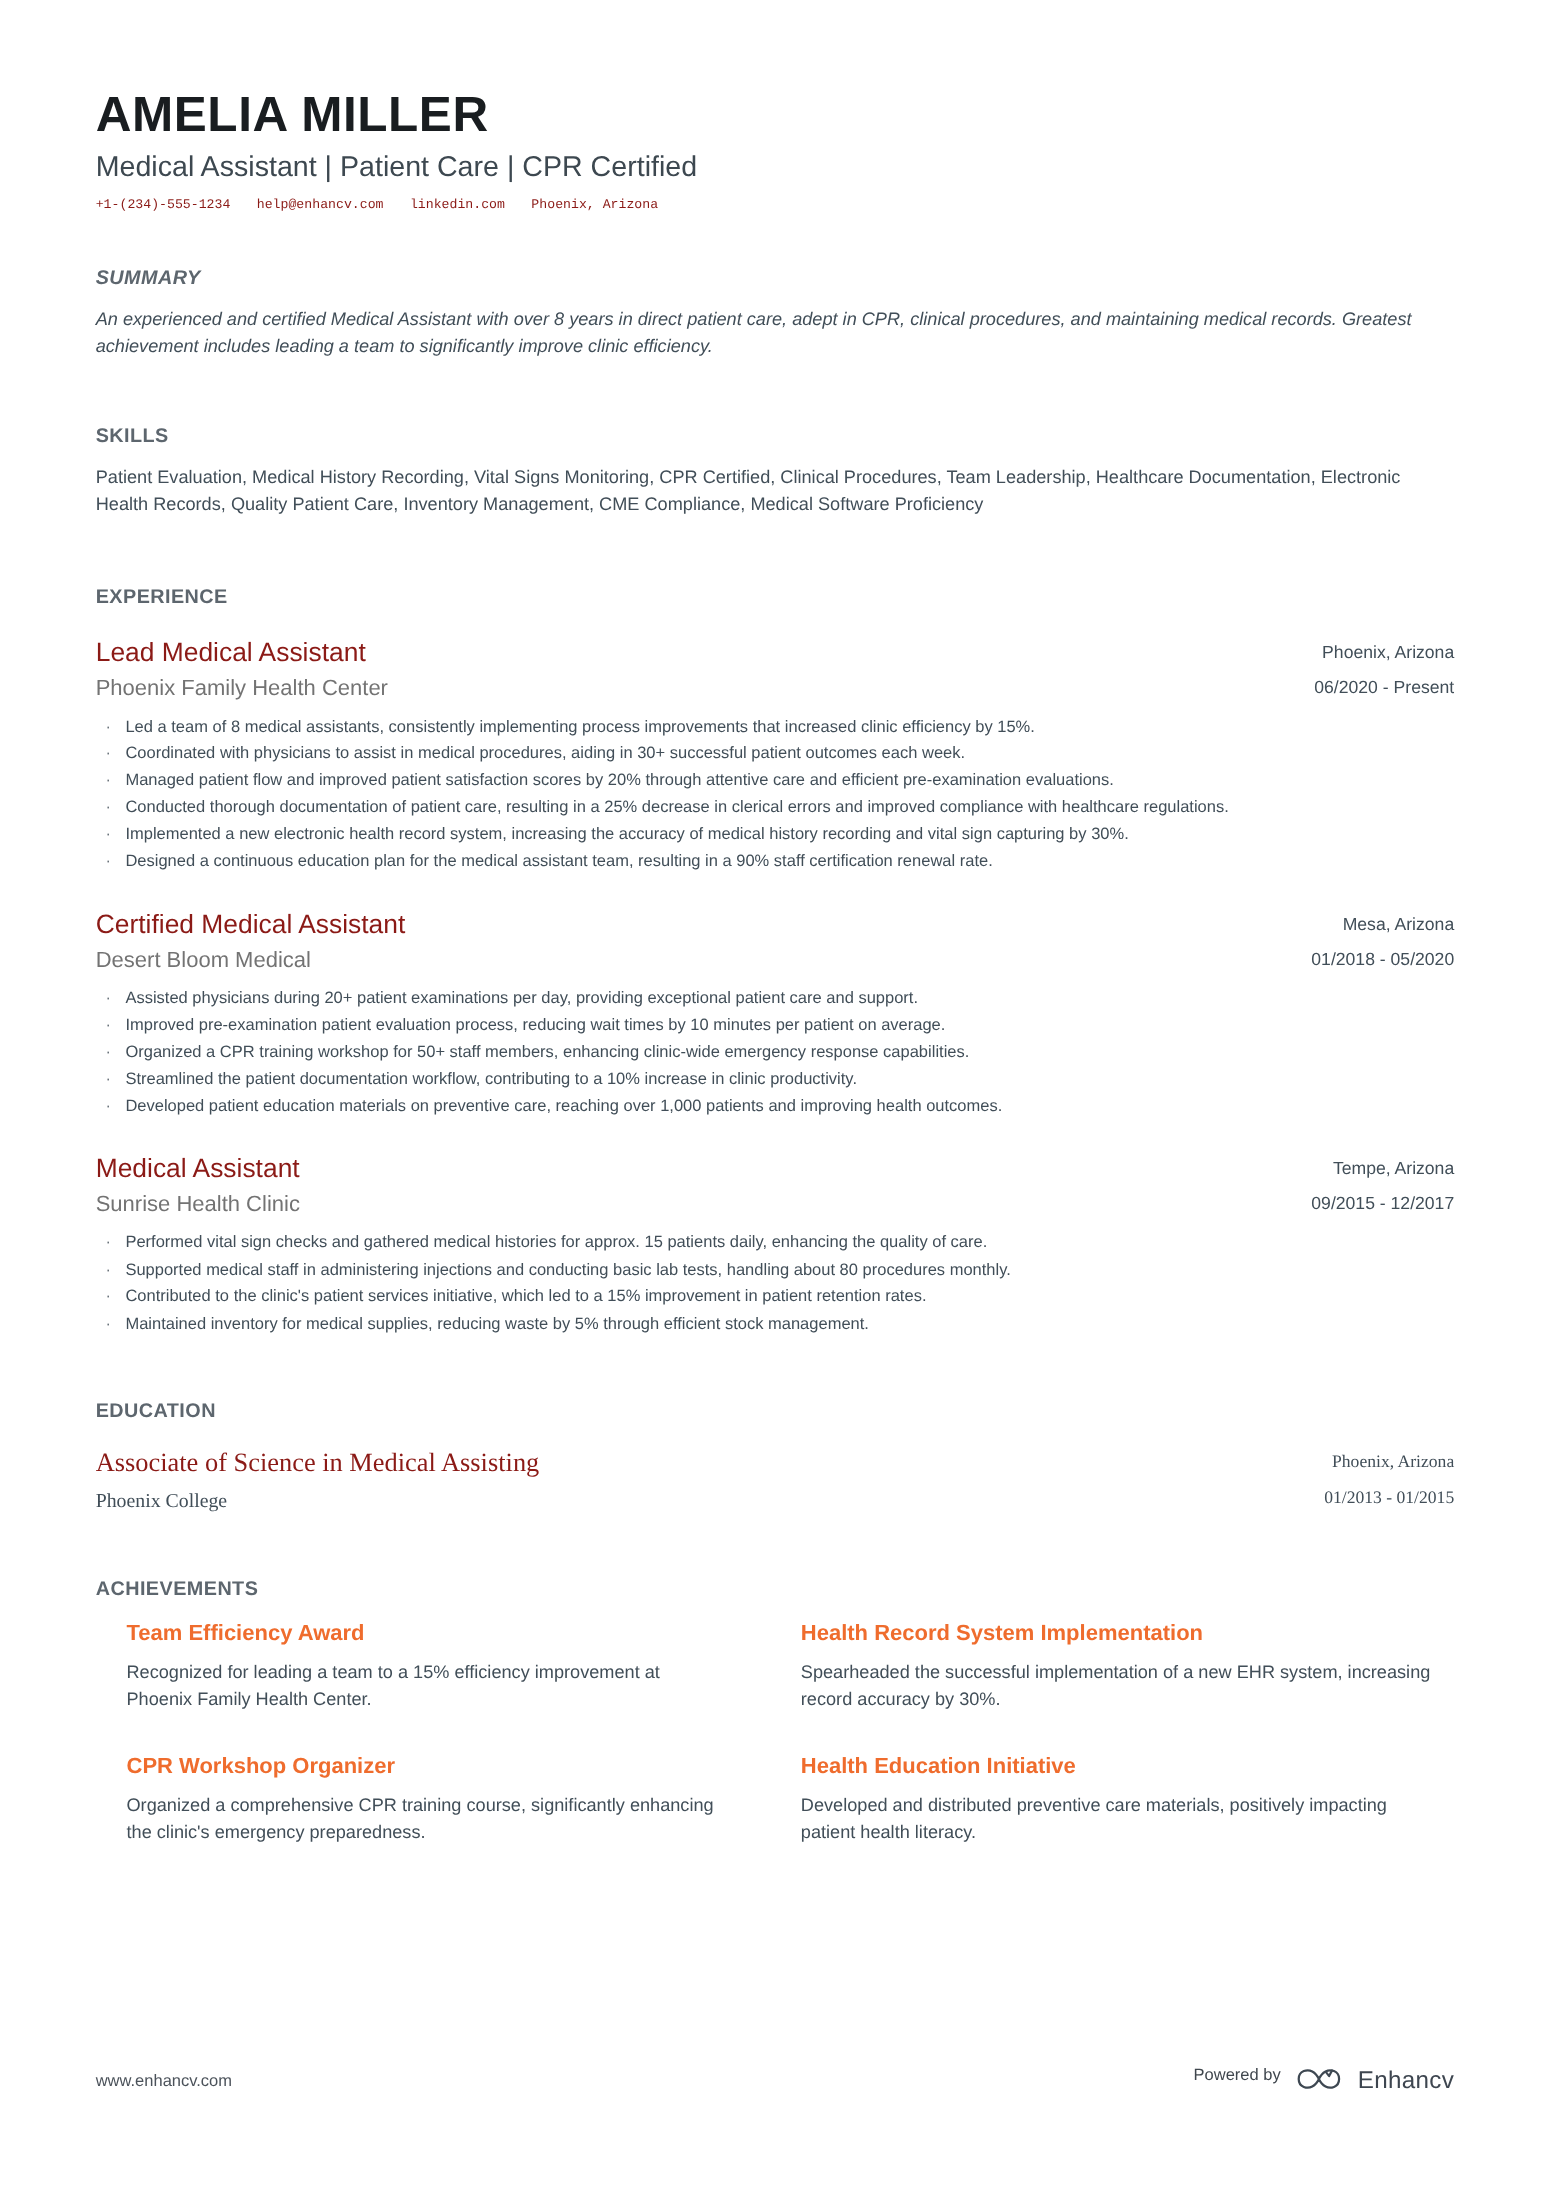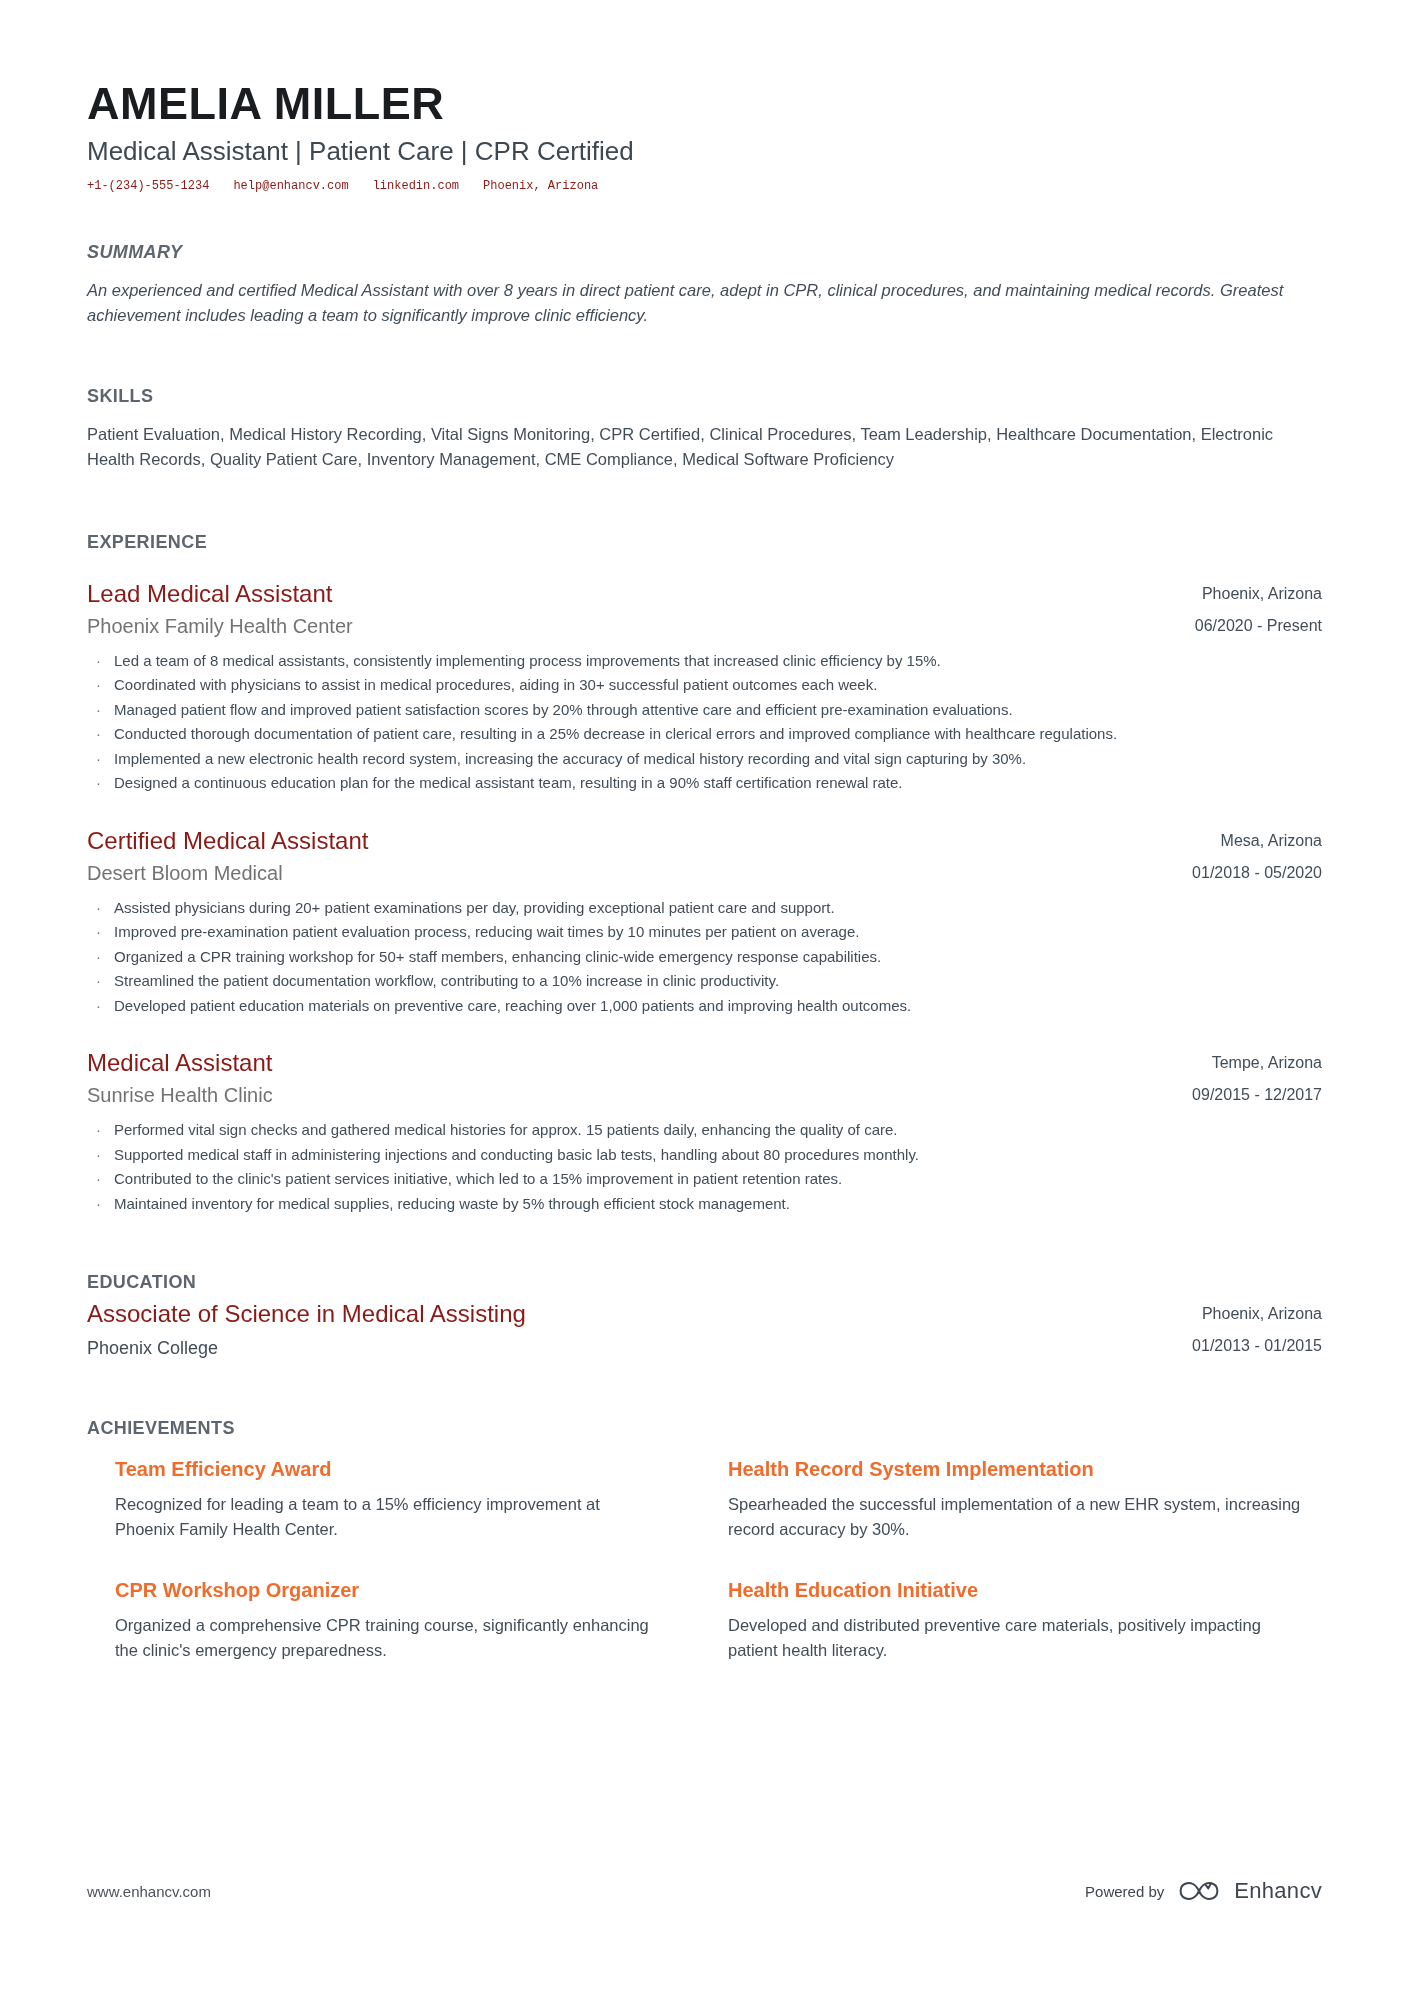--- a/index.html
+++ b/index.html
@@ -131,21 +131,21 @@
   .footer {
     position: absolute;
     left: 87px;
     right: 88px;
     top: 1878px;
     display: flex;
     justify-content: space-between;
     align-items: center;
   }
   .footer-site { font-size: 15px; color: #4B525A; text-decoration: none; }
-  .footer-brand { display: flex; align-items: center; gap: 12px; }
+  .footer-brand { display: flex; align-items: flex-start; gap: 12px; }
   .powered-by { font-size: 15px; color: #3F464D; }
   .brand-logo { display: inline-flex; align-items: center; }
   .brand-name {
     font-size: 22px;
     color: #3E4650;
     letter-spacing: 0.3px;
   }
 </style>
 </head>
 <body>
@@ -232,21 +232,21 @@
         <li>Performed vital sign checks and gathered medical histories for approx. 15 patients daily, enhancing the quality of care.</li>
         <li>Supported medical staff in administering injections and conducting basic lab tests, handling about 80 procedures monthly.</li>
         <li>Contributed to the clinic's patient services initiative, which led to a 15% improvement in patient retention rates.</li>
         <li>Maintained inventory for medical supplies, reducing waste by 5% through efficient stock management.</li>
       </ul>
     </article>
   </section>
 
   <section class="section" style="margin-top:56px;">
     <h2 class="section-heading">EDUCATION</h2>
-    <div class="job-header" style="margin-top:6px;">
+    <div class="job-header" style="margin-top:22px;font-family:Liberation Serif, serif;">
       <div>
         <div class="edu-degree">Associate of Science in Medical Assisting</div>
         <div class="edu-school">Phoenix College</div>
       </div>
       <div class="job-meta">
         <div class="job-location">Phoenix, Arizona</div>
         <div class="job-dates">01/2013 - 01/2015</div>
       </div>
     </div>
   </section>

